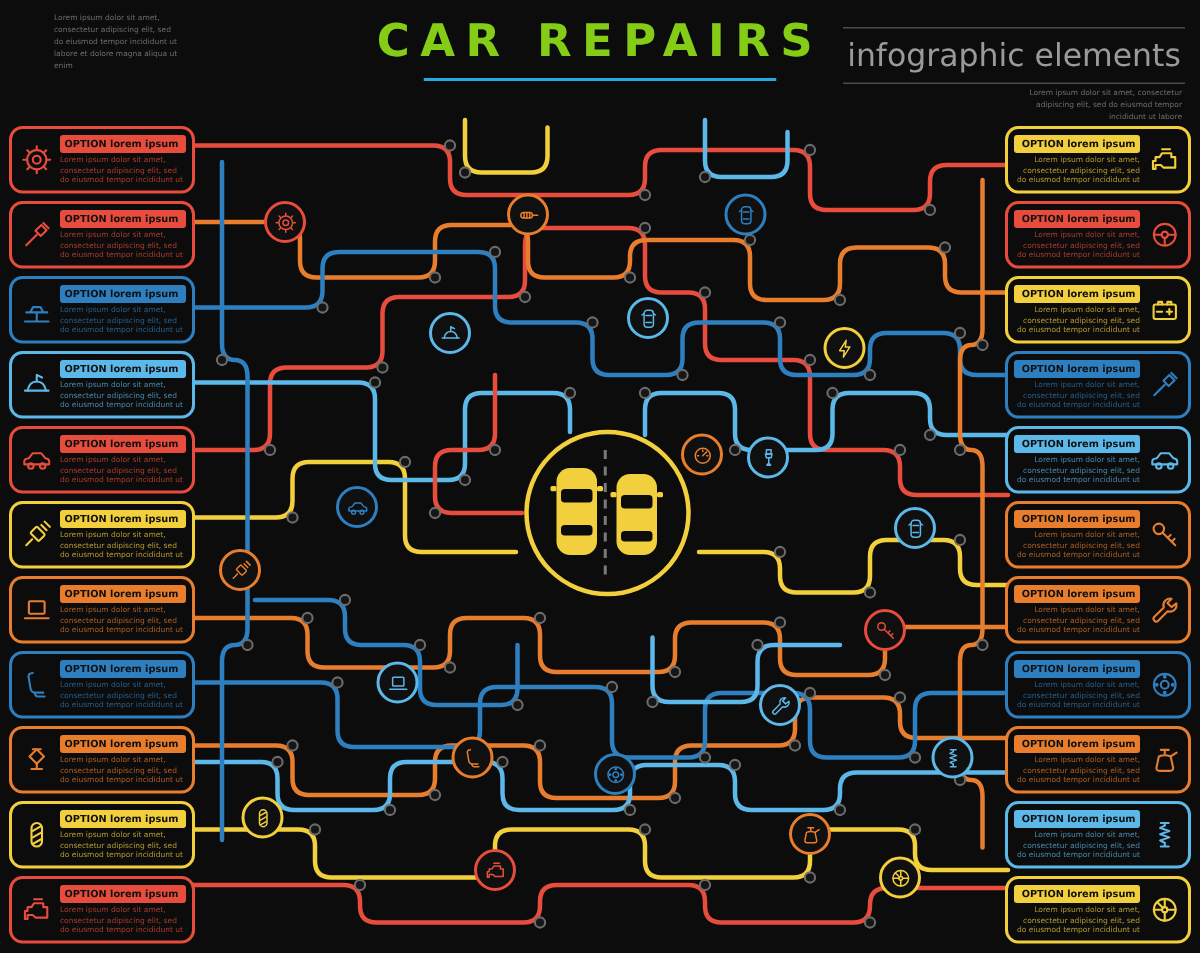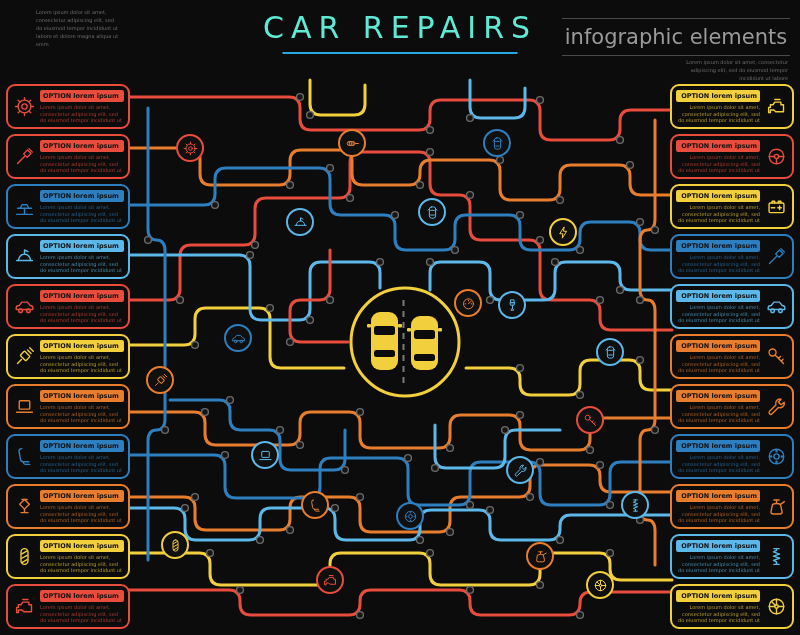--- a/index.html
+++ b/index.html
@@ -3,21 +3,21 @@
 <meta charset="utf-8">
 <style>
   html,body{margin:0;padding:0;}
   body{
     width:800px;height:635px;position:relative;overflow:hidden;
     background:#0c0c0c;font-family:"DejaVu Sans",sans-serif;
   }
   
   .page-title{
     position:absolute;left:50%;top:10px;transform:translateX(-50%);
-    font-size:30px;font-weight:normal;letter-spacing:7px;color:#5eead4;
+    font-size:30px;font-weight:bold;letter-spacing:7px;color:#84cc16;
     white-space:nowrap;z-index:3;text-align:center;
   }
   .title-rule{
     position:absolute;left:50%;top:52px;transform:translateX(-50%);
     width:235px;height:2px;background:#2aa9e0;z-index:3;
   }
   .subtitle{
     position:absolute;right:10px;top:18px;width:228px;z-index:3;
     color:#9a9a9a;font-size:21px;text-align:center;
     border-top:1px solid #4a4a4a;border-bottom:1px solid #4a4a4a;

